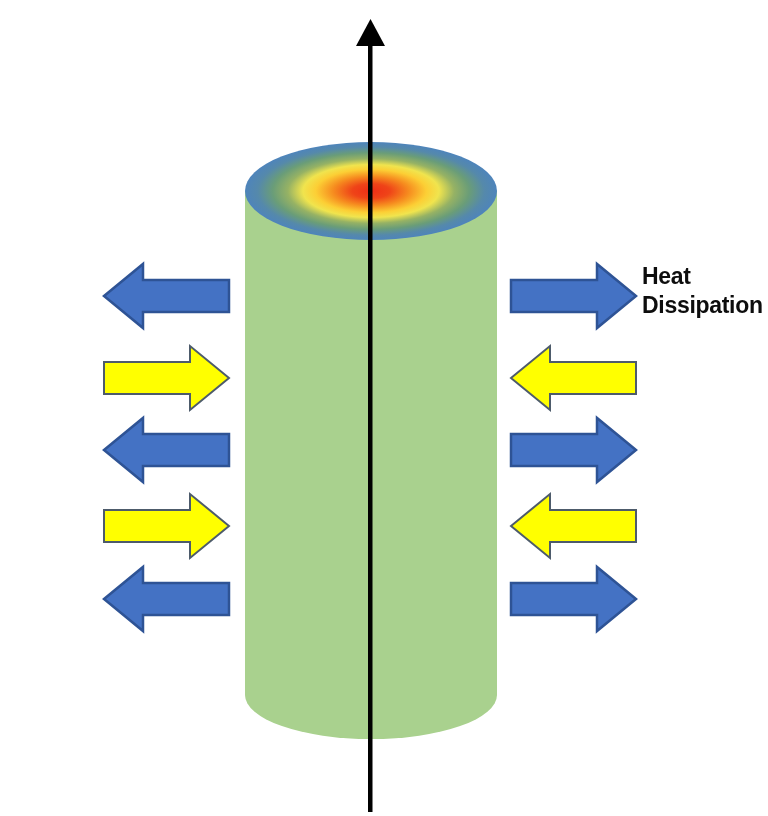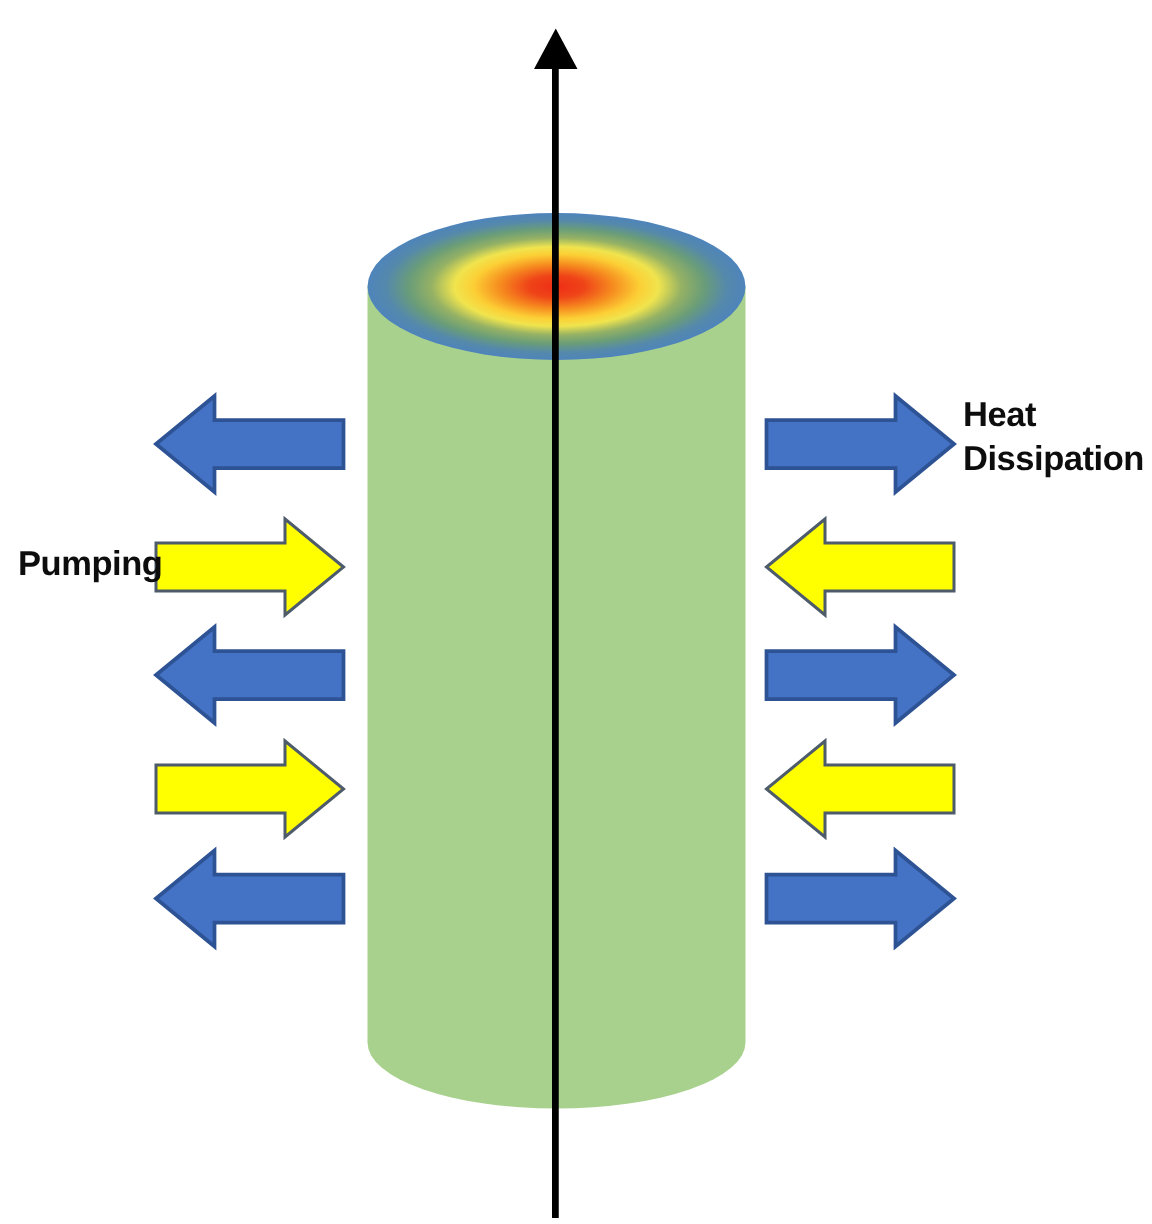--- a/index.html
+++ b/index.html
@@ -60,18 +60,17 @@
         <polygon points="511,526 550,494 550,510 636,510 636,542 550,542 550,558" fill="#ffff00" stroke="#4d5b6b" stroke-width="2" stroke-linejoin="miter"></polygon>
         <polygon points="636,599 597,567 597,583 511,583 511,615 597,615 597,631" fill="#4472c4" stroke="#2e5395" stroke-width="2.5" stroke-linejoin="miter"></polygon>
       </g>
 
     <g id="axis-arrow">
       <rect id="axis-line" x="368" y="42" width="4.5" height="770" fill="#000000"></rect>
       <polygon id="axis-head" points="370.5,19 356,46 385,46" fill="#000000"></polygon>
     </g>
   </svg>
 
-  <div class="label label-pumping">Pumping</div>
 
   <div class="label label-heat">Heat
 Dissipation</div>
 
 </div>
 
 </body></html>

